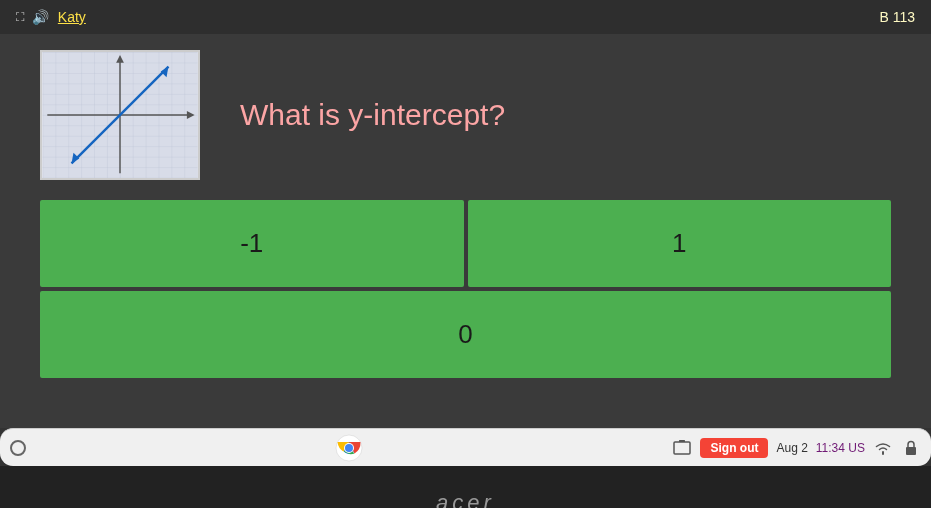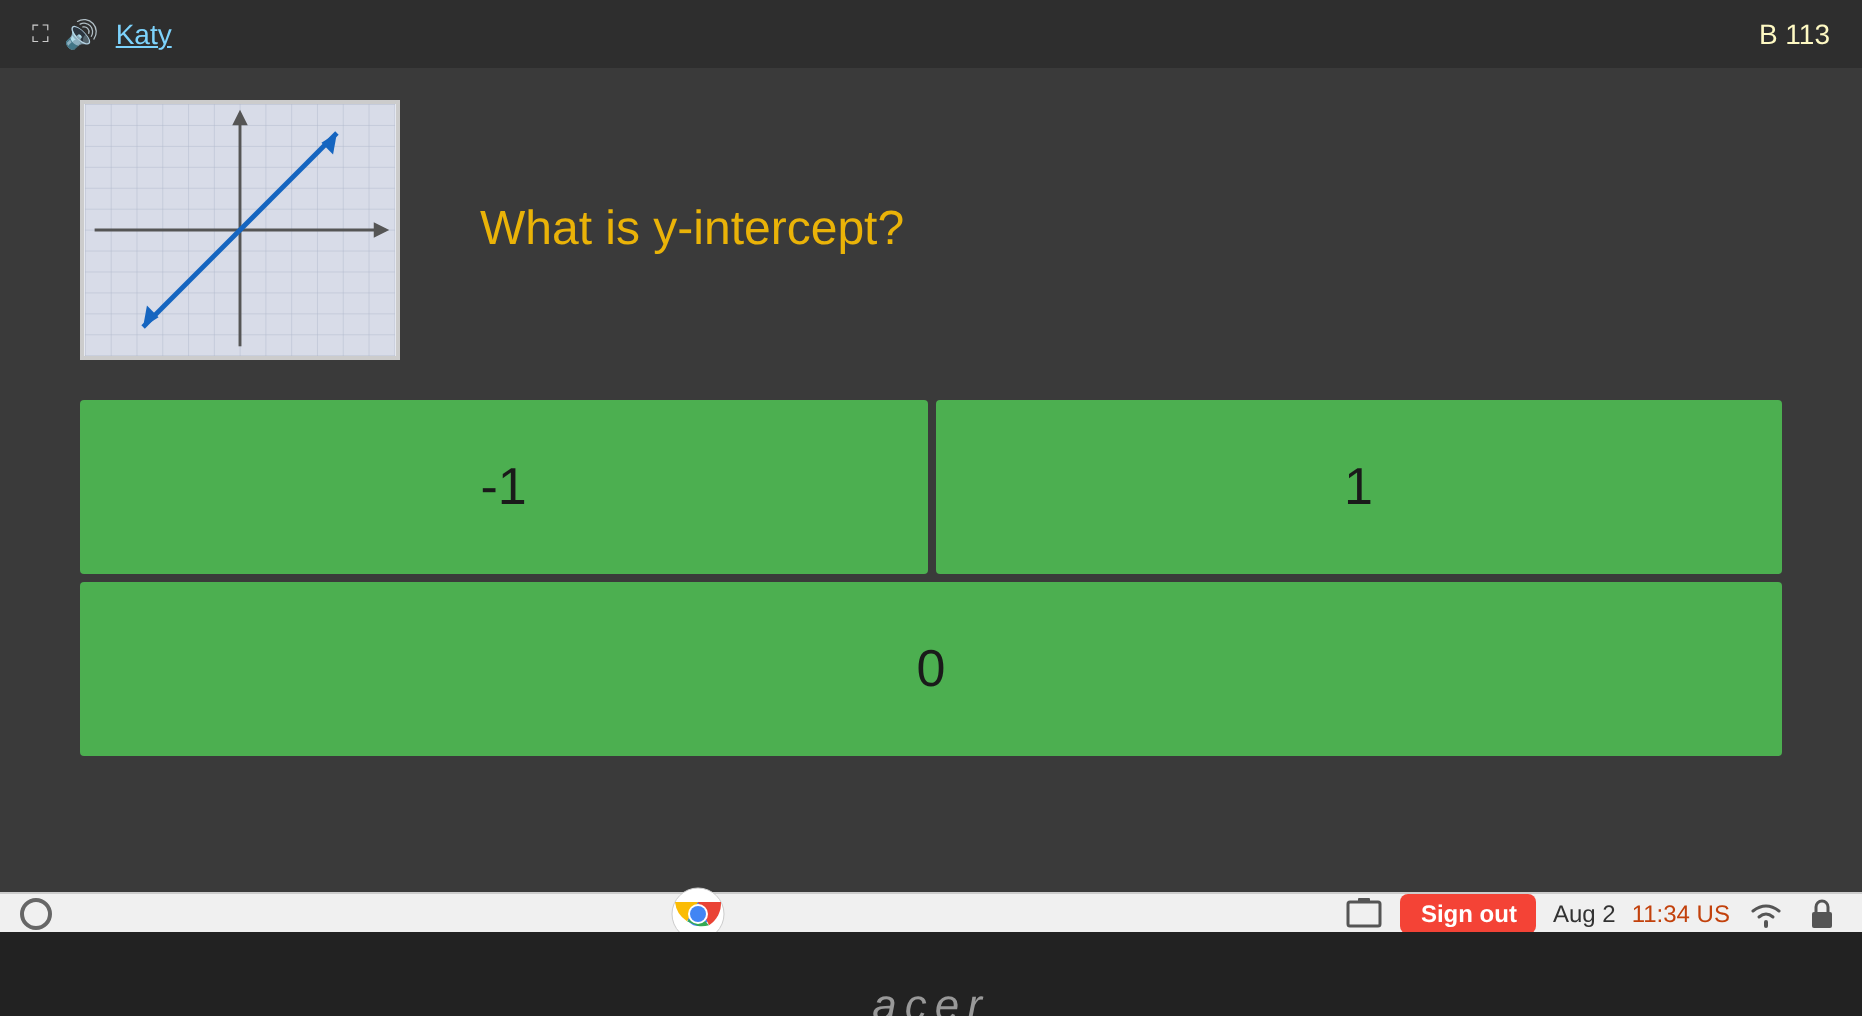--- a/index.html
+++ b/index.html
@@ -43,21 +43,21 @@
       font-size: 12px;
       color: #ccc;
     }
 
     .volume-icon {
       font-size: 14px;
       color: #ccc;
     }
 
     .user-name {
-      color: #7dd3fc;
+      color: #fde047;
       font-size: 14px;
       text-decoration: underline;
     }
 
     .battery-info {
       color: #fef9c3;
       font-size: 14px;
     }
 
     
@@ -88,22 +88,22 @@
       overflow: hidden;
     }
 
     .graph-container svg {
       width: 100%;
       height: 100%;
     }
 
     
     .question-text {
-      color: #eab308;
-      font-size: 24px;
+      color: #fca5a5;
+      font-size: 30px;
       font-weight: normal;
     }
 
     .answer-btn {
       background: #4caf50;
       border: none;
       color: #1a1a1a;
       font-size: 26px;
       font-weight: 500;
       cursor: pointer;
@@ -111,27 +111,28 @@
       text-align: center;
       border-radius: 2px;
       transition: background 0.2s;
       display: flex;
       align-items: center;
       justify-content: center;
     }
 
     
     .taskbar {
-      height: 20px;
+      height: 38px;
       background: #f0f0f0;
       display: flex;
       align-items: center;
       justify-content: space-between;
       padding: 0 10px;
       border-top: 1px solid #ccc;
+      border-radius: 13px;
     }
 
     .taskbar-left {
       display: flex;
       align-items: center;
     }
 
     .taskbar-circle {
       width: 16px;
       height: 16px;
@@ -172,21 +173,21 @@
       border: none;
       border-radius: 4px;
       padding: 3px 10px;
       font-size: 12px;
       cursor: pointer;
       font-weight: bold;
     }
 
     .taskbar-time {
       font-size: 12px;
-      color: #c2410c;
+      color: #701a75;
     }
 
     .taskbar-date {
       font-size: 12px;
       color: #333;
     }
 
     
     .acer-bar {
       height: 42px;

